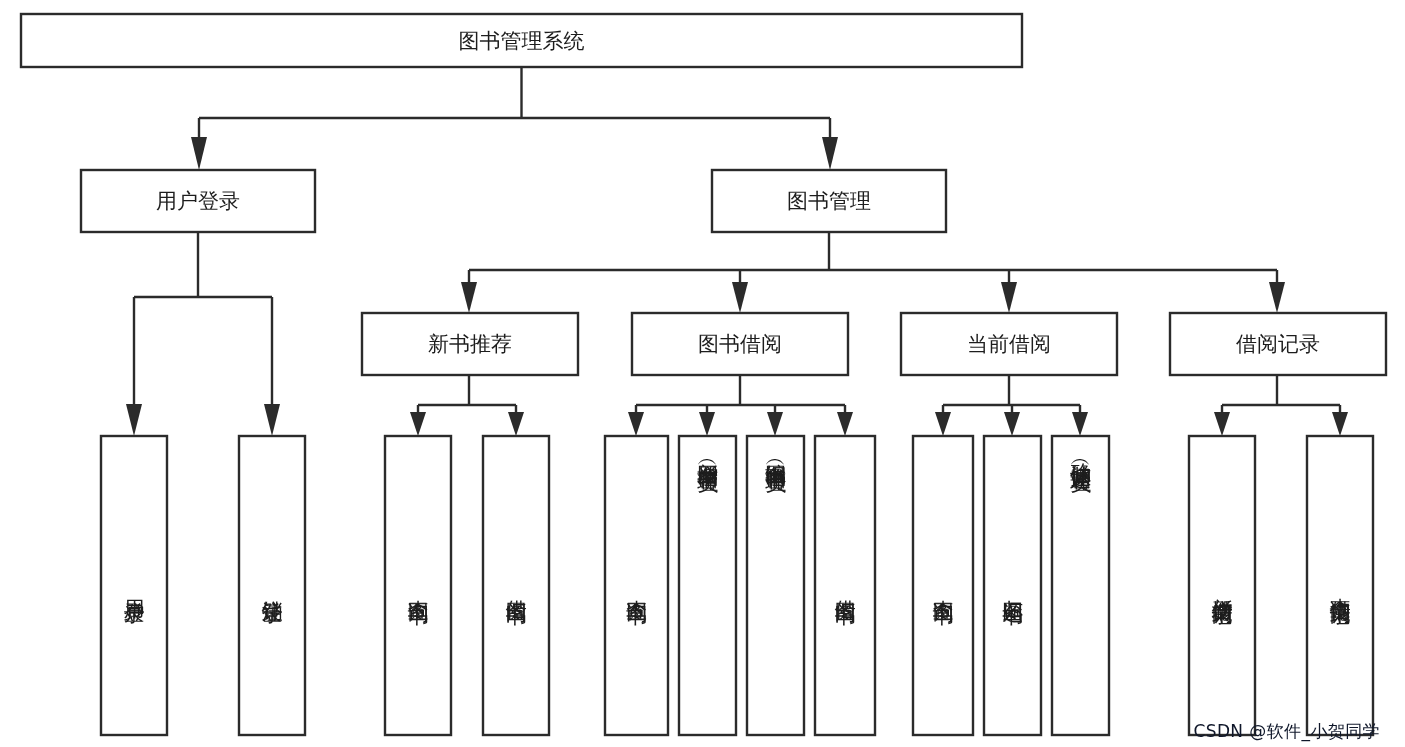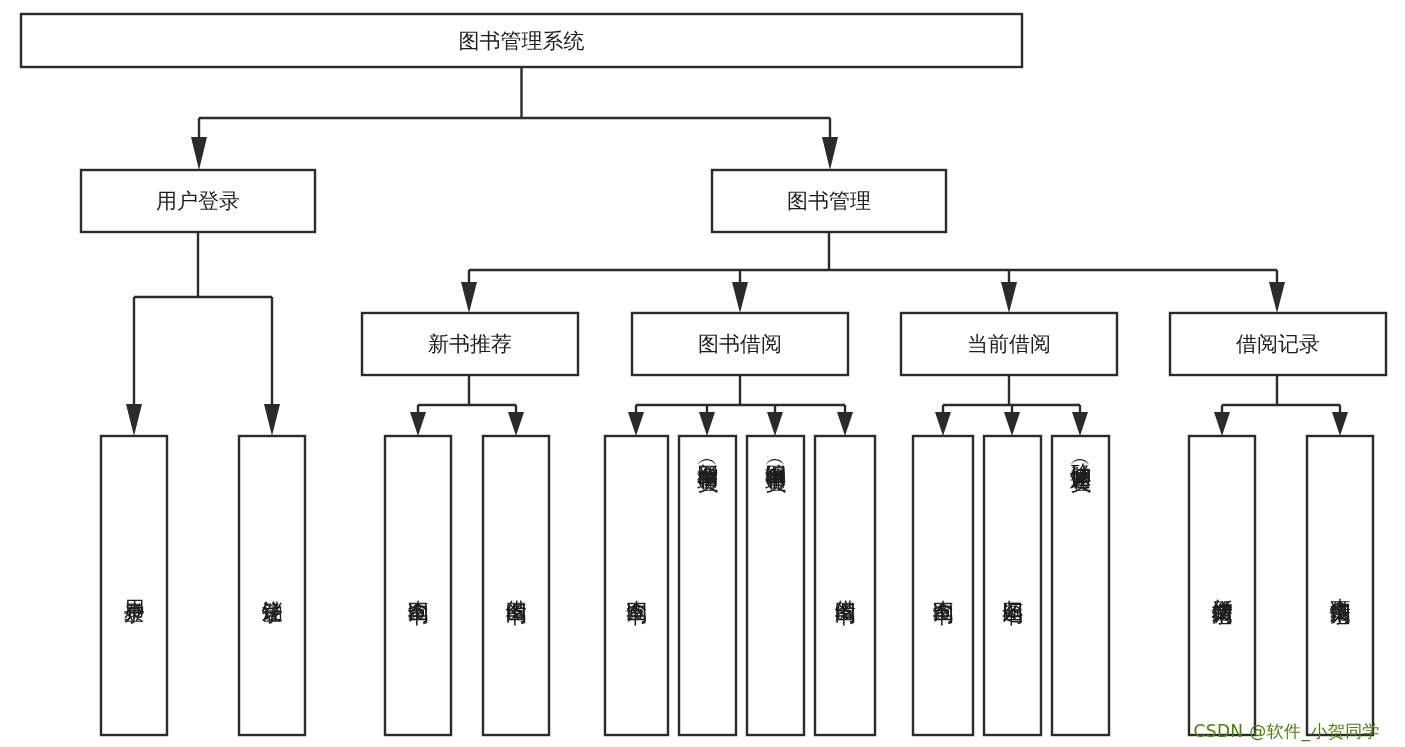--- a/index.html
+++ b/index.html
@@ -65,21 +65,21 @@
     letter-spacing: 1.5px;
     white-space: nowrap;
     text-align: center;
   }
   .watermark {
     position: absolute;
     right: 12px;
     bottom: 4px;
     font-family: "DejaVu Sans", "Liberation Sans", sans-serif;
     font-size: 17px;
-    color: #4d7c0f;
+    color: #0f172a;
     letter-spacing: 0.4px;
     white-space: nowrap;
     pointer-events: none;
   }
 </style>
 </head>
 <body>
 
 <div id="diagram-root">
 

